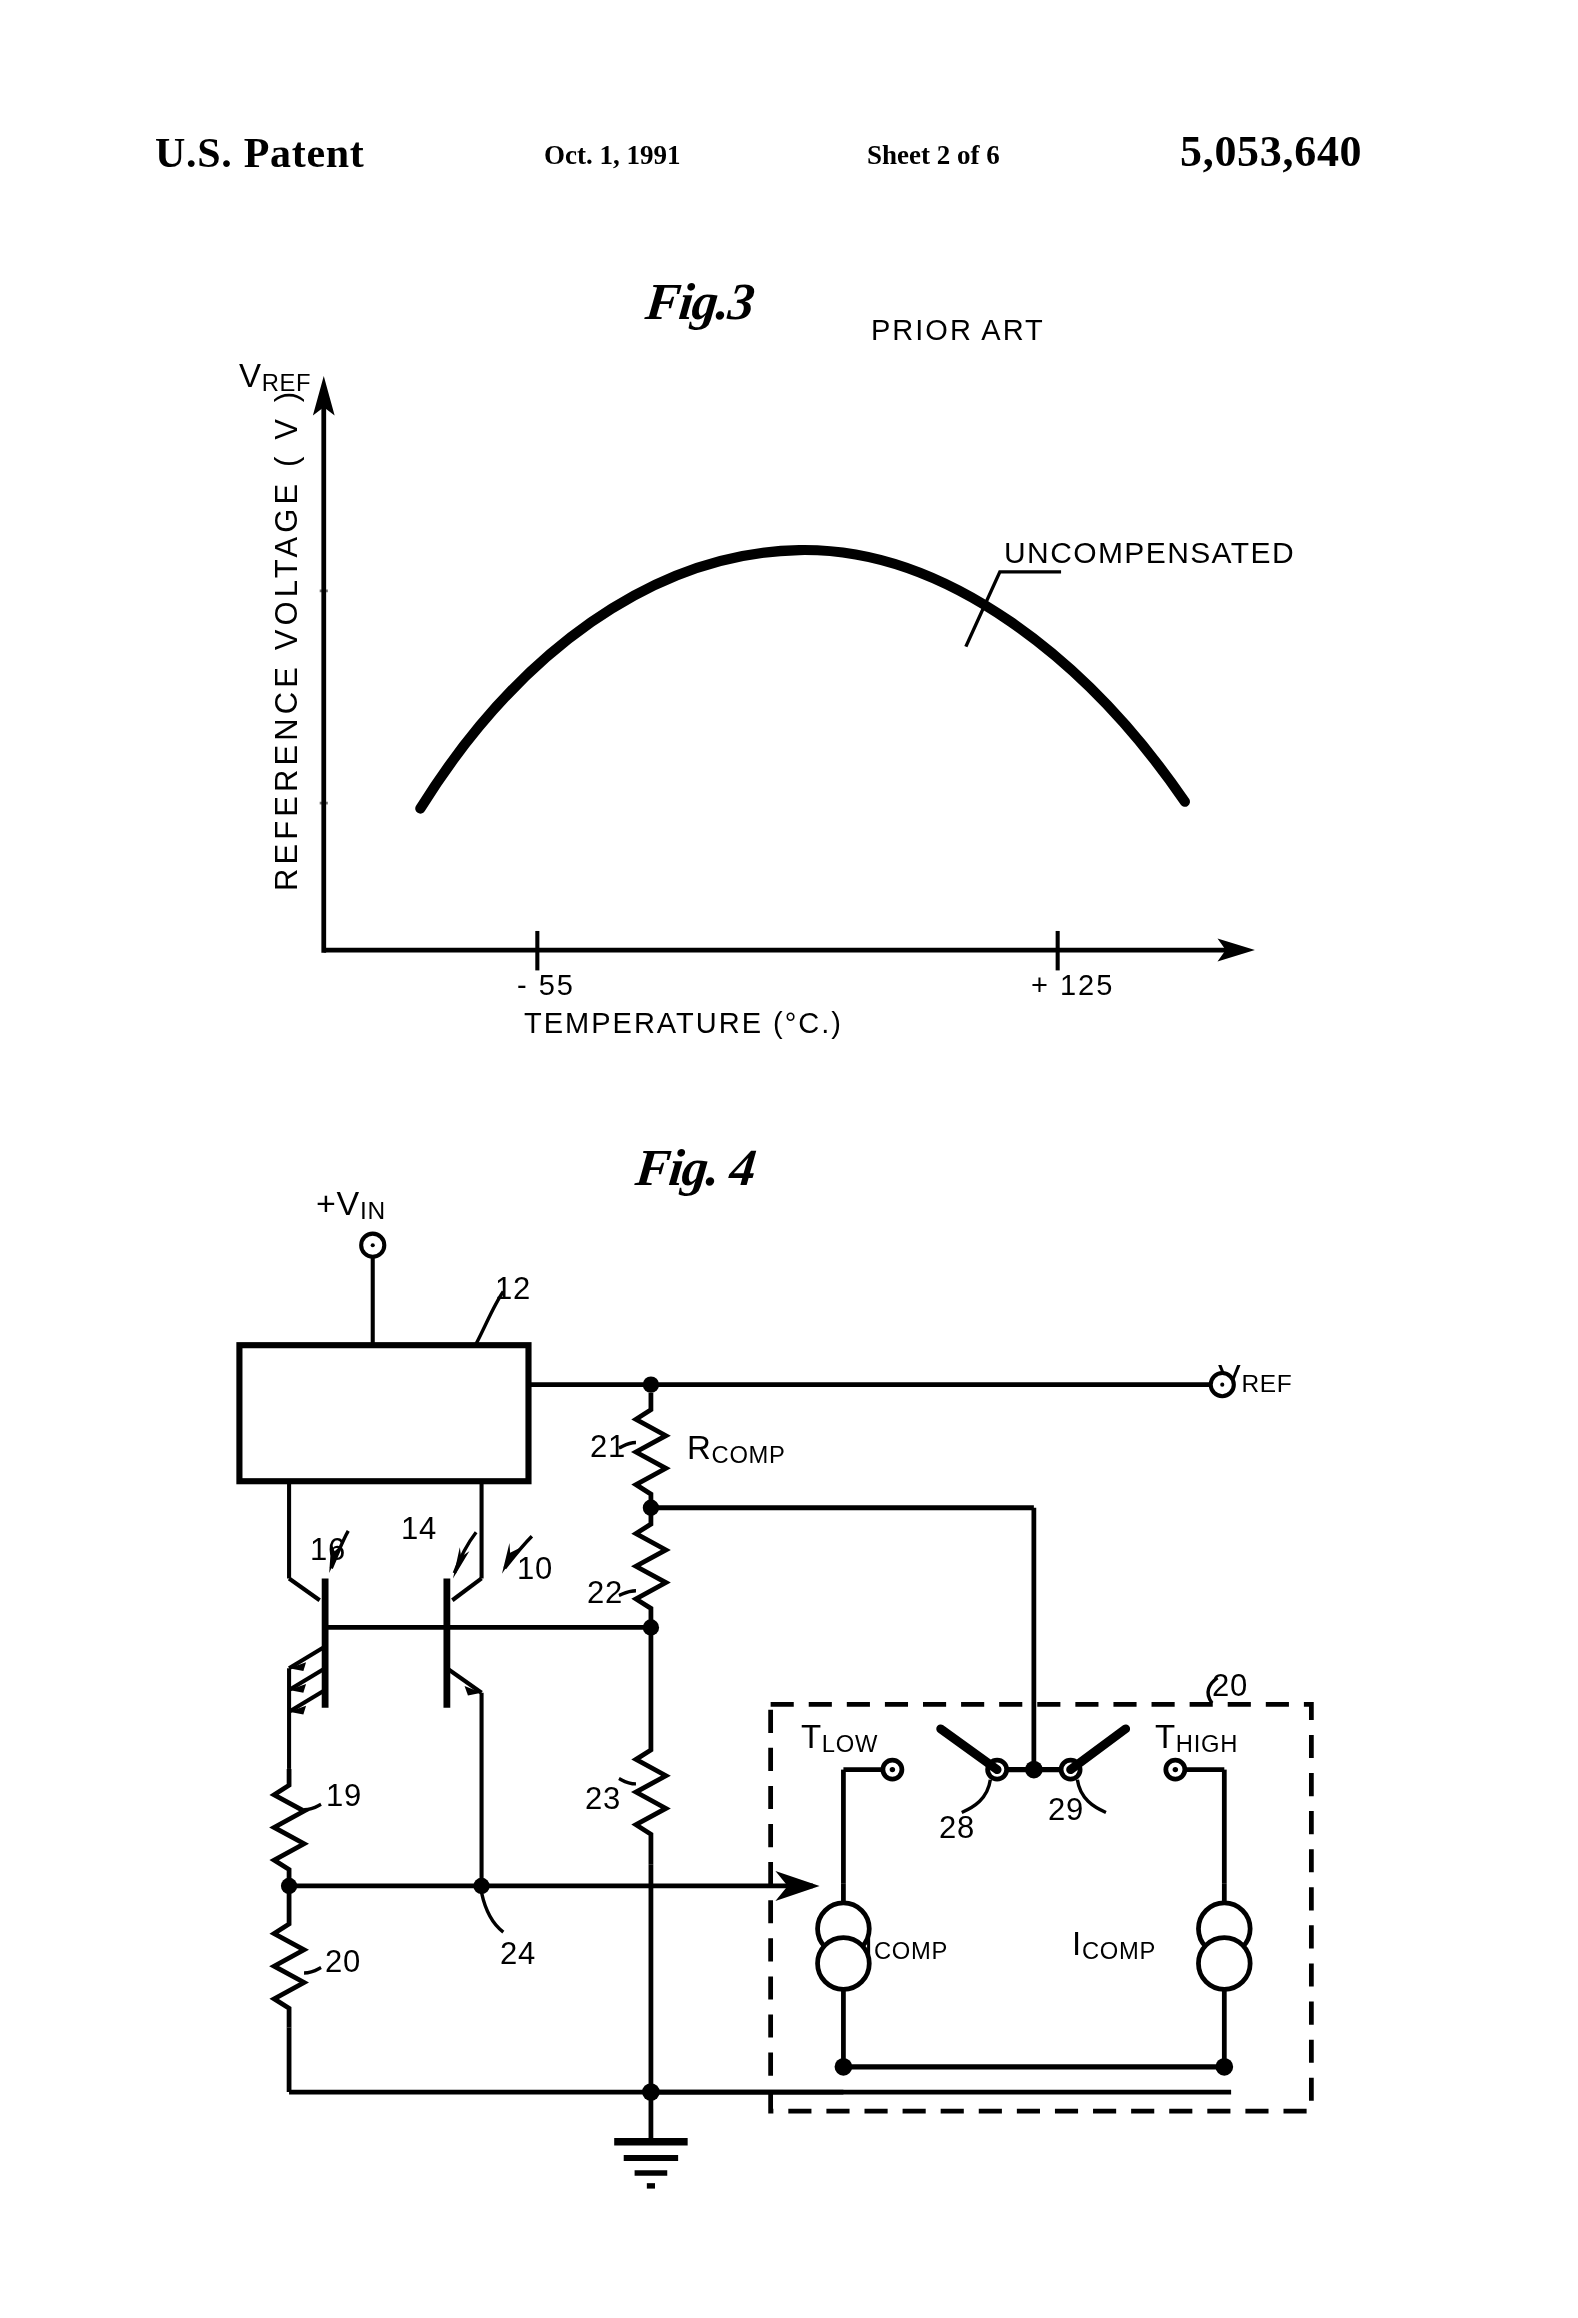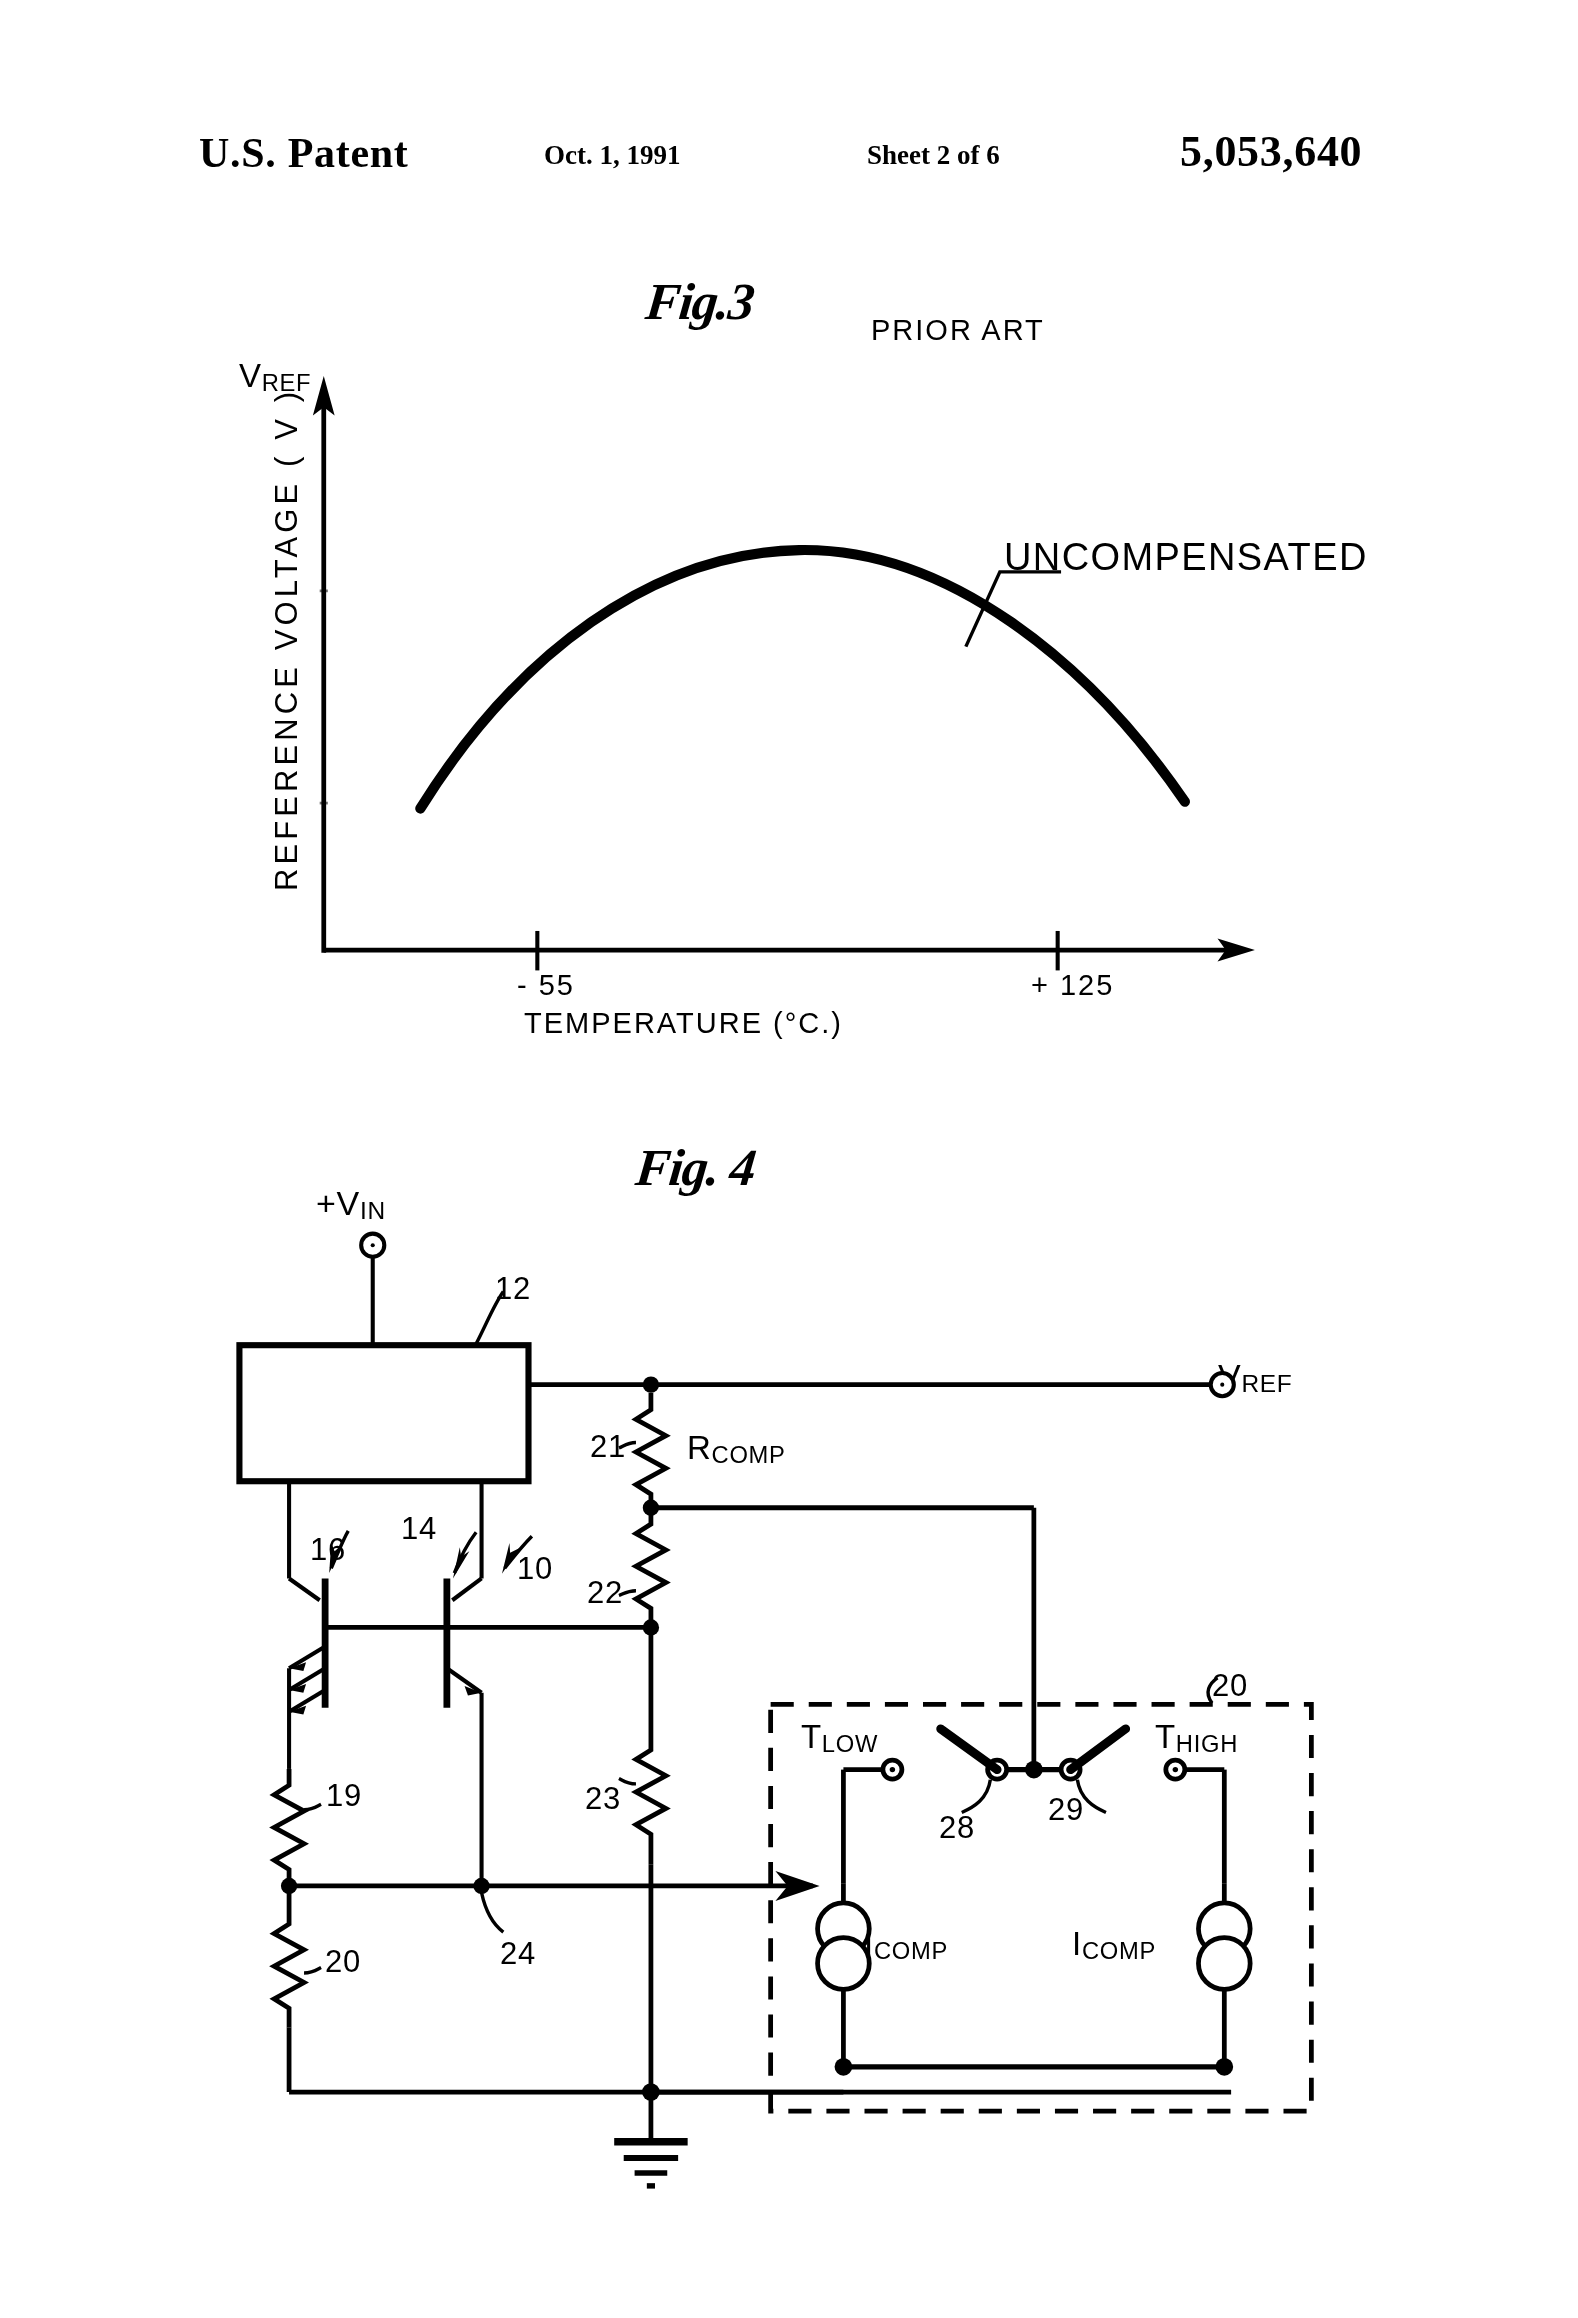--- a/index.html
+++ b/index.html
@@ -8,21 +8,21 @@
     width:1578px;height:2319px;position:relative;overflow:hidden;
     font-family:"Liberation Sans",sans-serif;color:#000;
   }
   .page{position:absolute;inset:0;background:#fff;}
 
   
   .hdr{position:absolute;top:129px;left:0;width:1578px;height:61px;}
   .hdr-title{
     position:absolute;left:155px;top:0px;
     font-family:"Liberation Serif",serif;font-weight:bold;font-size:42px;
-    letter-spacing:0.7px;white-space:nowrap;margin-left:44px;
+    letter-spacing:0.7px;white-space:nowrap;
   }
   .hdr-date{
     position:absolute;left:544px;top:11px;
     font-family:"Liberation Serif",serif;font-weight:bold;font-size:27px;
     white-space:nowrap;
   }
   .hdr-sheet{
     position:absolute;left:867px;top:11px;
     font-family:"Liberation Serif",serif;font-weight:bold;font-size:27px;
     white-space:nowrap;
@@ -101,21 +101,21 @@
     <path d="M 618,1188 C 760,960 960,812 1175,808 C 1390,804 1600,970 1742,1178" fill="none" stroke="#000" stroke-width="15" stroke-linecap="round"></path>
 
     <polyline points="1420,950 1470,840 1560,840" fill="none" stroke="#000" stroke-width="5"></polyline>
   </svg>
 
   <div class="lbl axis-t" style="left:500px;top:969px;">- 55</div>
   <div class="lbl axis-t" style="left:1014px;top:969px;">+ 125</div>
 
   <div class="lbl axis-t" style="left:507px;top:1007px;">TEMPERATURE (°C.)</div>
 
-  <div class="lbl" style="left:1004px;top:536px;font-size:38px;letter-spacing:1.4px;">UNCOMPENSATED</div>
+  <div class="lbl" style="left:1004px;top:536px;font-size:30px;letter-spacing:1.4px;">UNCOMPENSATED</div>
 
   <div class="figcap" style="left:636px;top:1138px;">Fig. 4</div>
 
   <div class="lbl" style="left:316px;top:1184px;font-size:34px;letter-spacing:0.7px;">
     <span>+V</span><span class="lbl-sub">IN</span>
   </div>
 
   <div class="lbl" style="left:1218px;top:1357px;font-size:34px;letter-spacing:0.7px;">
     <span>V</span><span class="lbl-sub">REF</span>
   </div>

